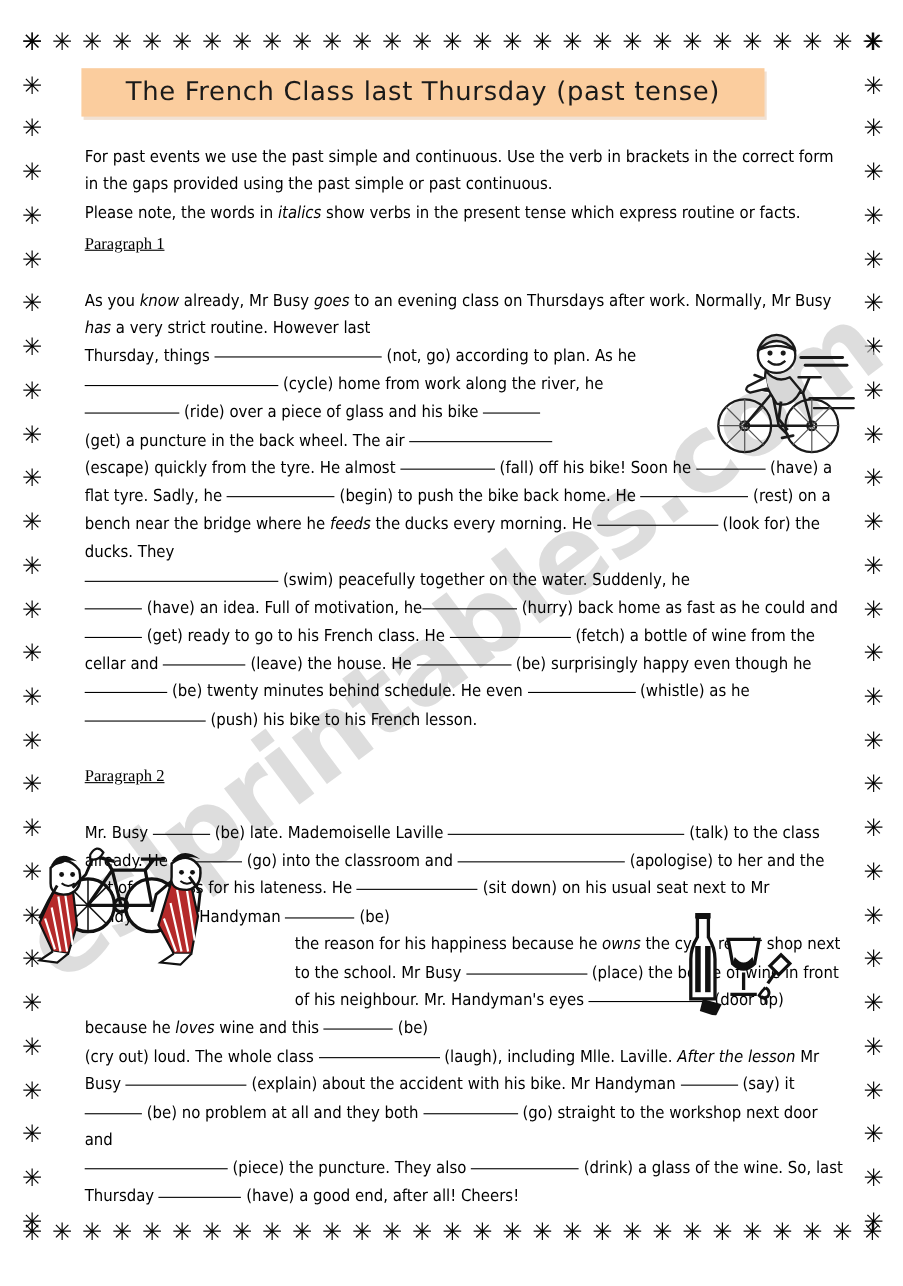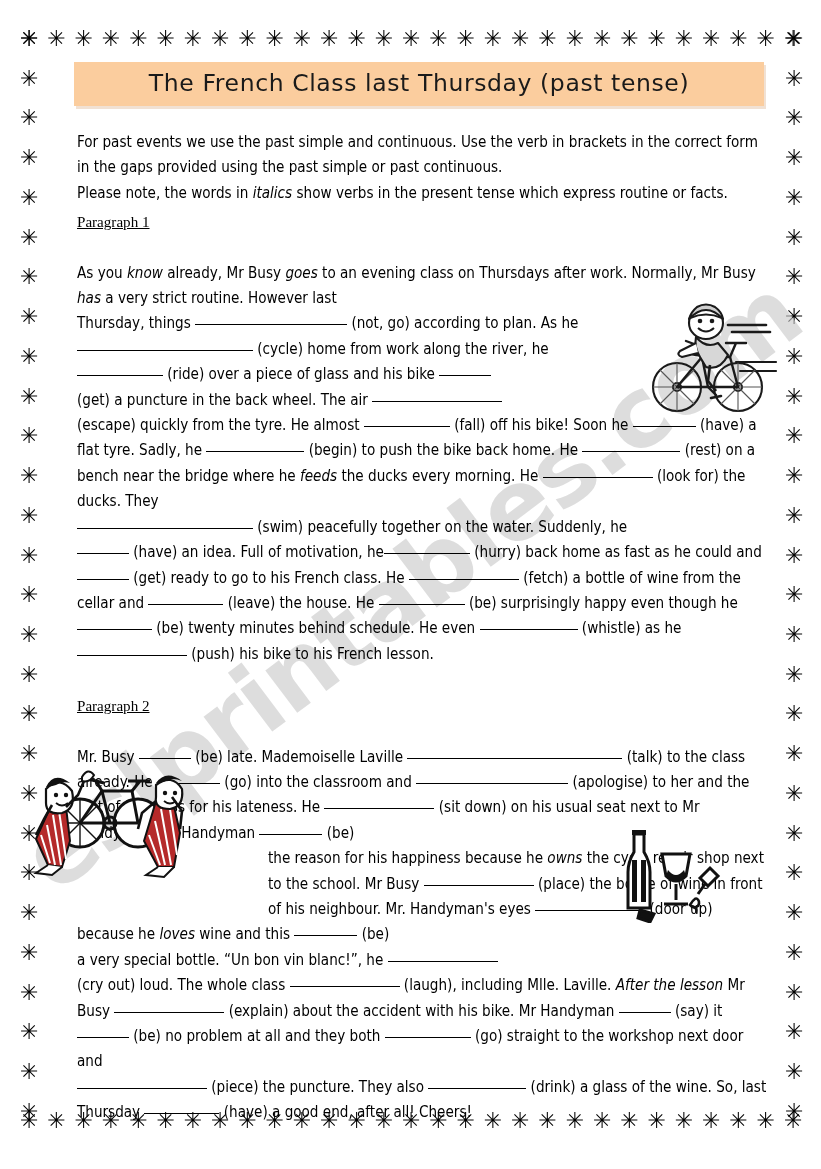--- a/index.html
+++ b/index.html
@@ -60,21 +60,21 @@
   
   #content {
     position: absolute;
     left: 46px;
     top: 62px;
     width: 724px;
     z-index: 4;
   }
 
   #title-bar {
-    width: 690px;
+    width: 621px;
     margin-left: 28px;
     background: #fbcd9e;
     text-align: center;
     padding: 7px 0 9px 0;
     box-shadow: 2px 3px 0 rgba(230,200,175,.55);
   }
   #title-text {
     font-family: "DejaVu Sans", sans-serif;
     font-size: 23.5px;
     color: #1a1a1a;
@@ -373,23 +373,20 @@
     </div>
 
     <div class="body-text indent-men">
       <span> the reason for his happiness because he </span><i>owns</i><span> the cycle repair shop next to the school. Mr Busy </span><span class="gap g10"></span> <span>(place)</span><span> the bottle of wine in front of his neighbour. Mr. Handyman's eyes </span><span class="gap g10"></span> <span>(door up)</span>
     </div>
 
     <div class="body-text indent-wine" style="margin-left:31px">
       <span> because he </span><i>loves</i><span> wine and this </span><span class="gap g6"></span> <span>(be)</span>
     </div>
 
-    <div class="body-text indent-wine" style="margin-left:31px">
-      <span> a very special bottle. “Un bon vin blanc!”, he </span><span class="gap g10"></span>
-    </div>
 
     <div class="body-text">
       <span>(cry out)</span><span> loud. The whole class </span><span class="gap g10"></span> <span>(laugh)</span><span>, including Mlle. Laville. </span><i>After the lesson</i><span> Mr Busy </span><span class="gap g10"></span> <span>(explain)</span><span> about the accident with his bike. Mr Handyman </span><span class="gap g5"></span> <span>(say)</span><span> it </span><span class="gap g5"></span> <span>(be)</span><span> no problem at all and they both </span><span class="gap g8"></span> <span>(go)</span><span> straight to the workshop next door and </span><br>
       <span class="gap g12"></span> <span>(piece)</span><span> the puncture.  They also </span><span class="gap g9"></span> <span>(drink)</span><span> a glass of the wine. So, last Thursday </span><span class="gap g7"></span> <span>(have)</span><span> a good end, after all!  Cheers!</span>
     </div>
 
   </div>
 
   <div id="men-wrap">
     <svg viewBox="0 0 168 124" width="168" height="124" aria-hidden="true">

